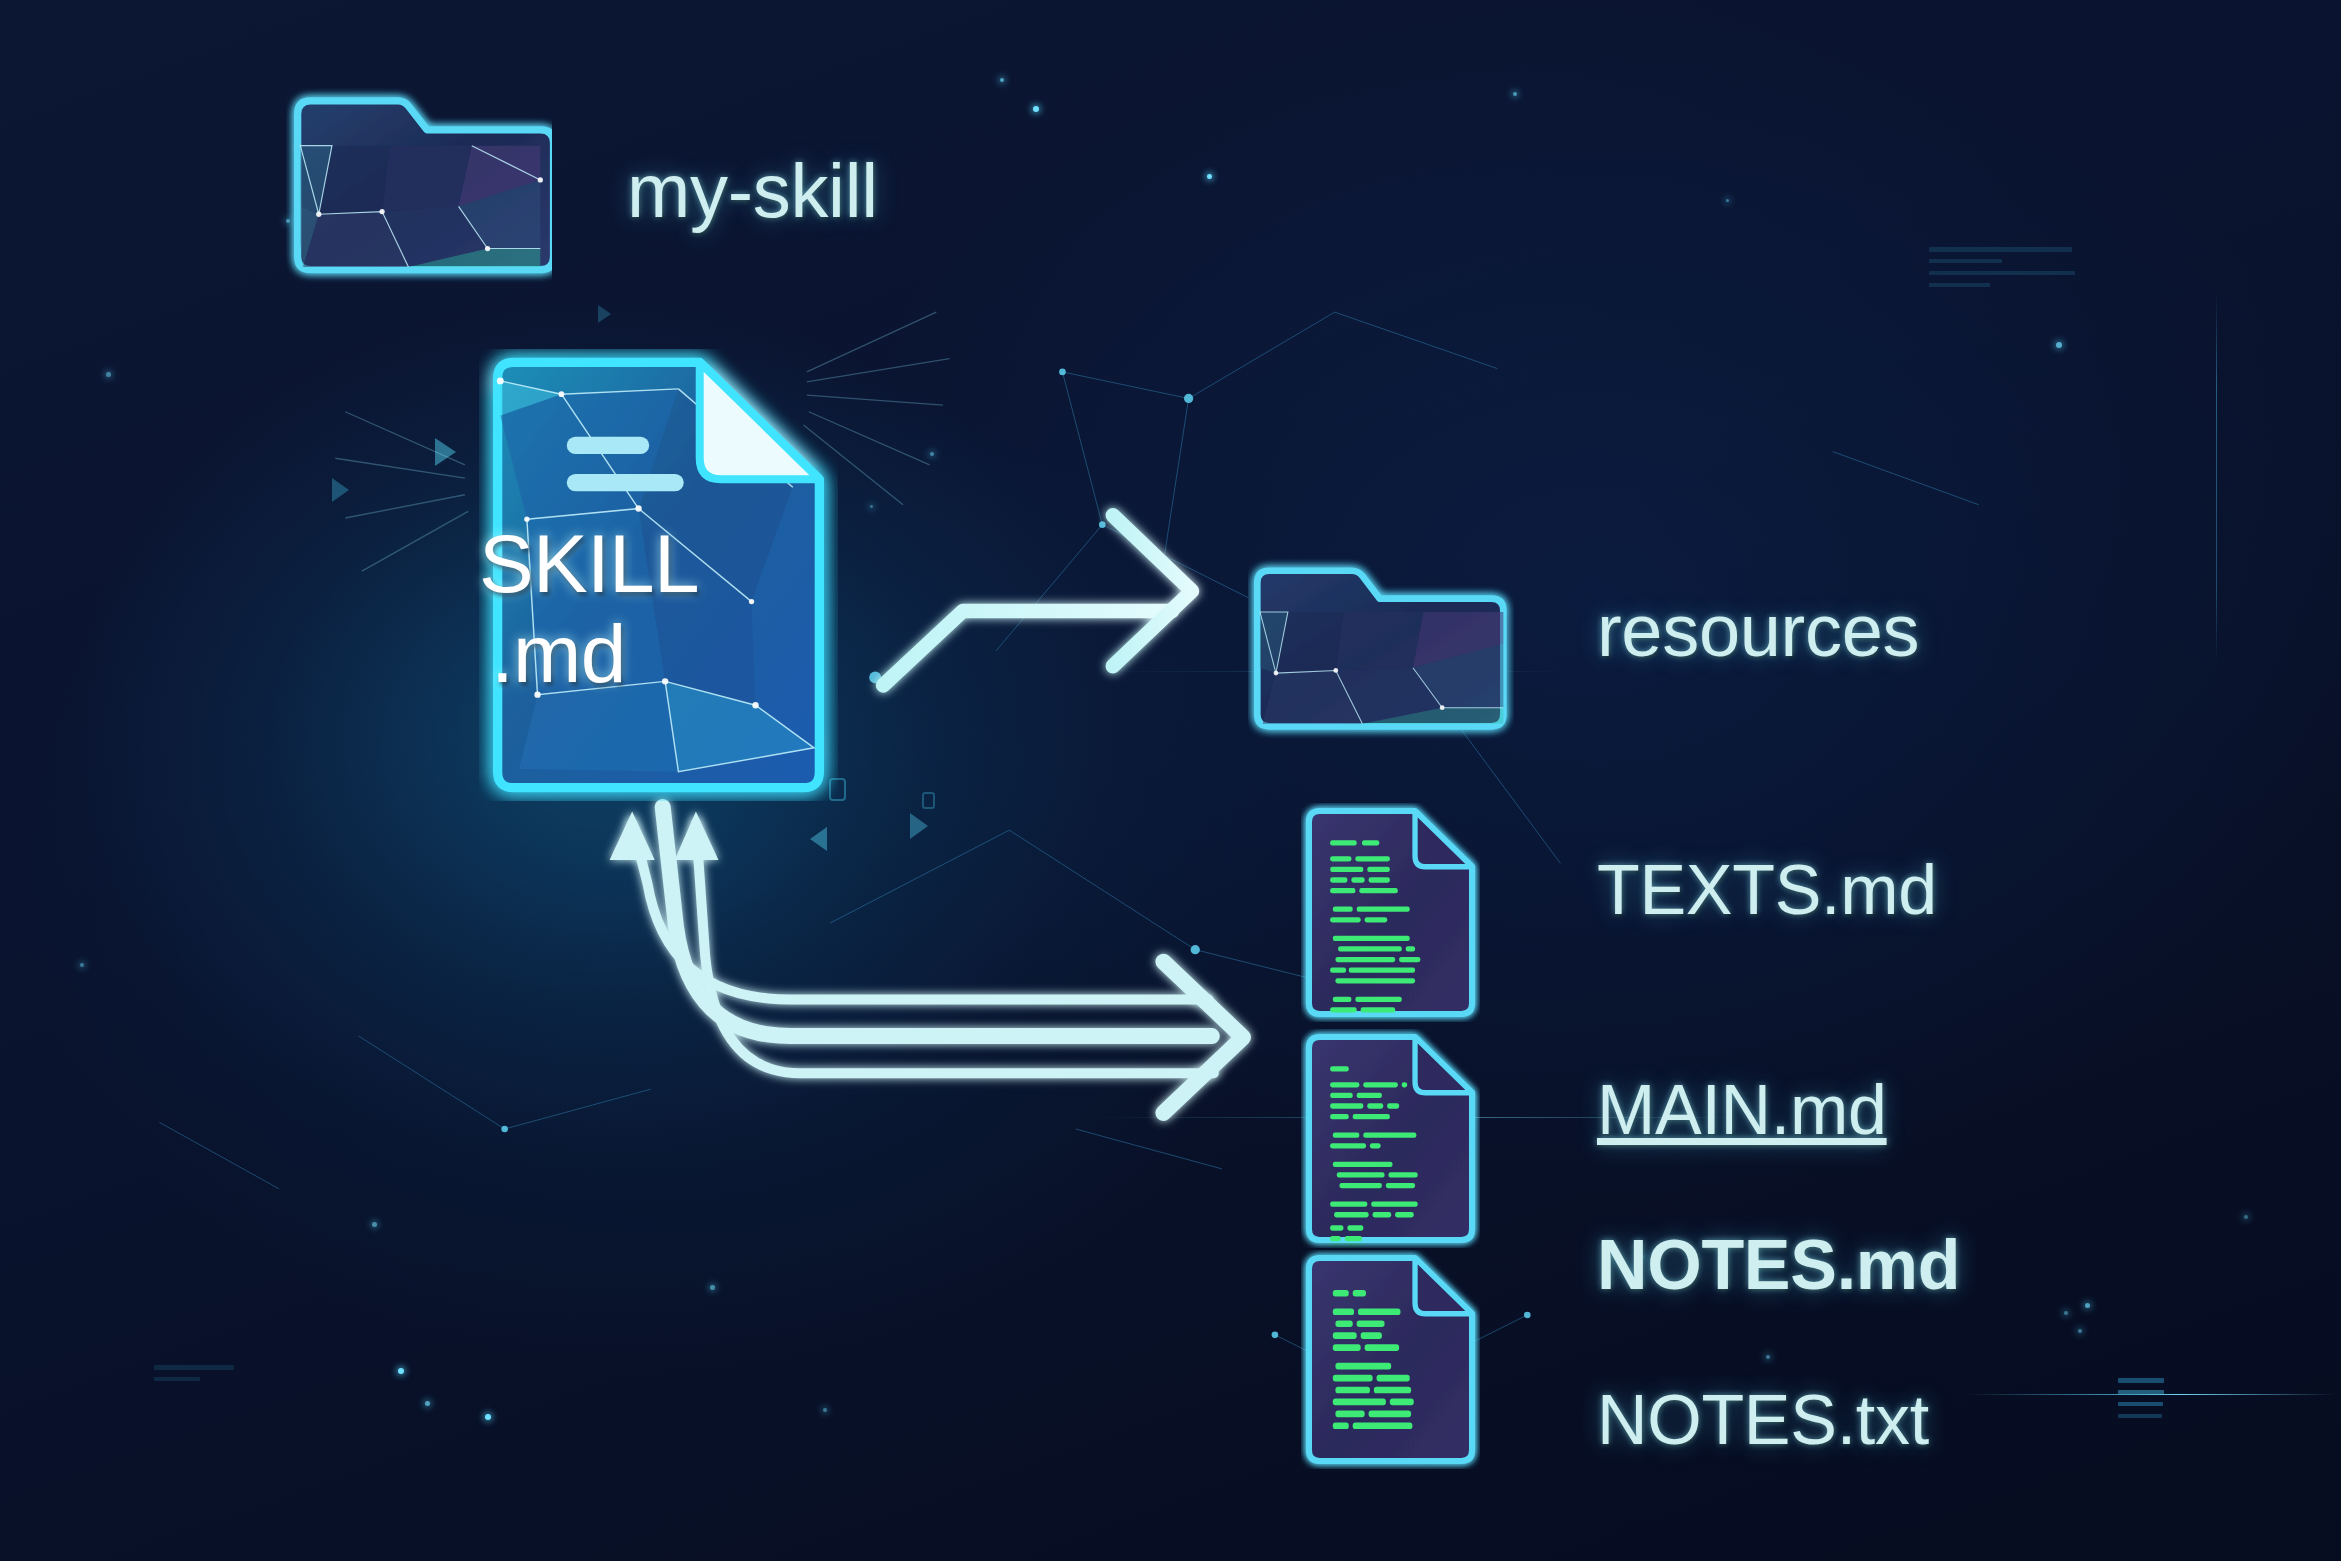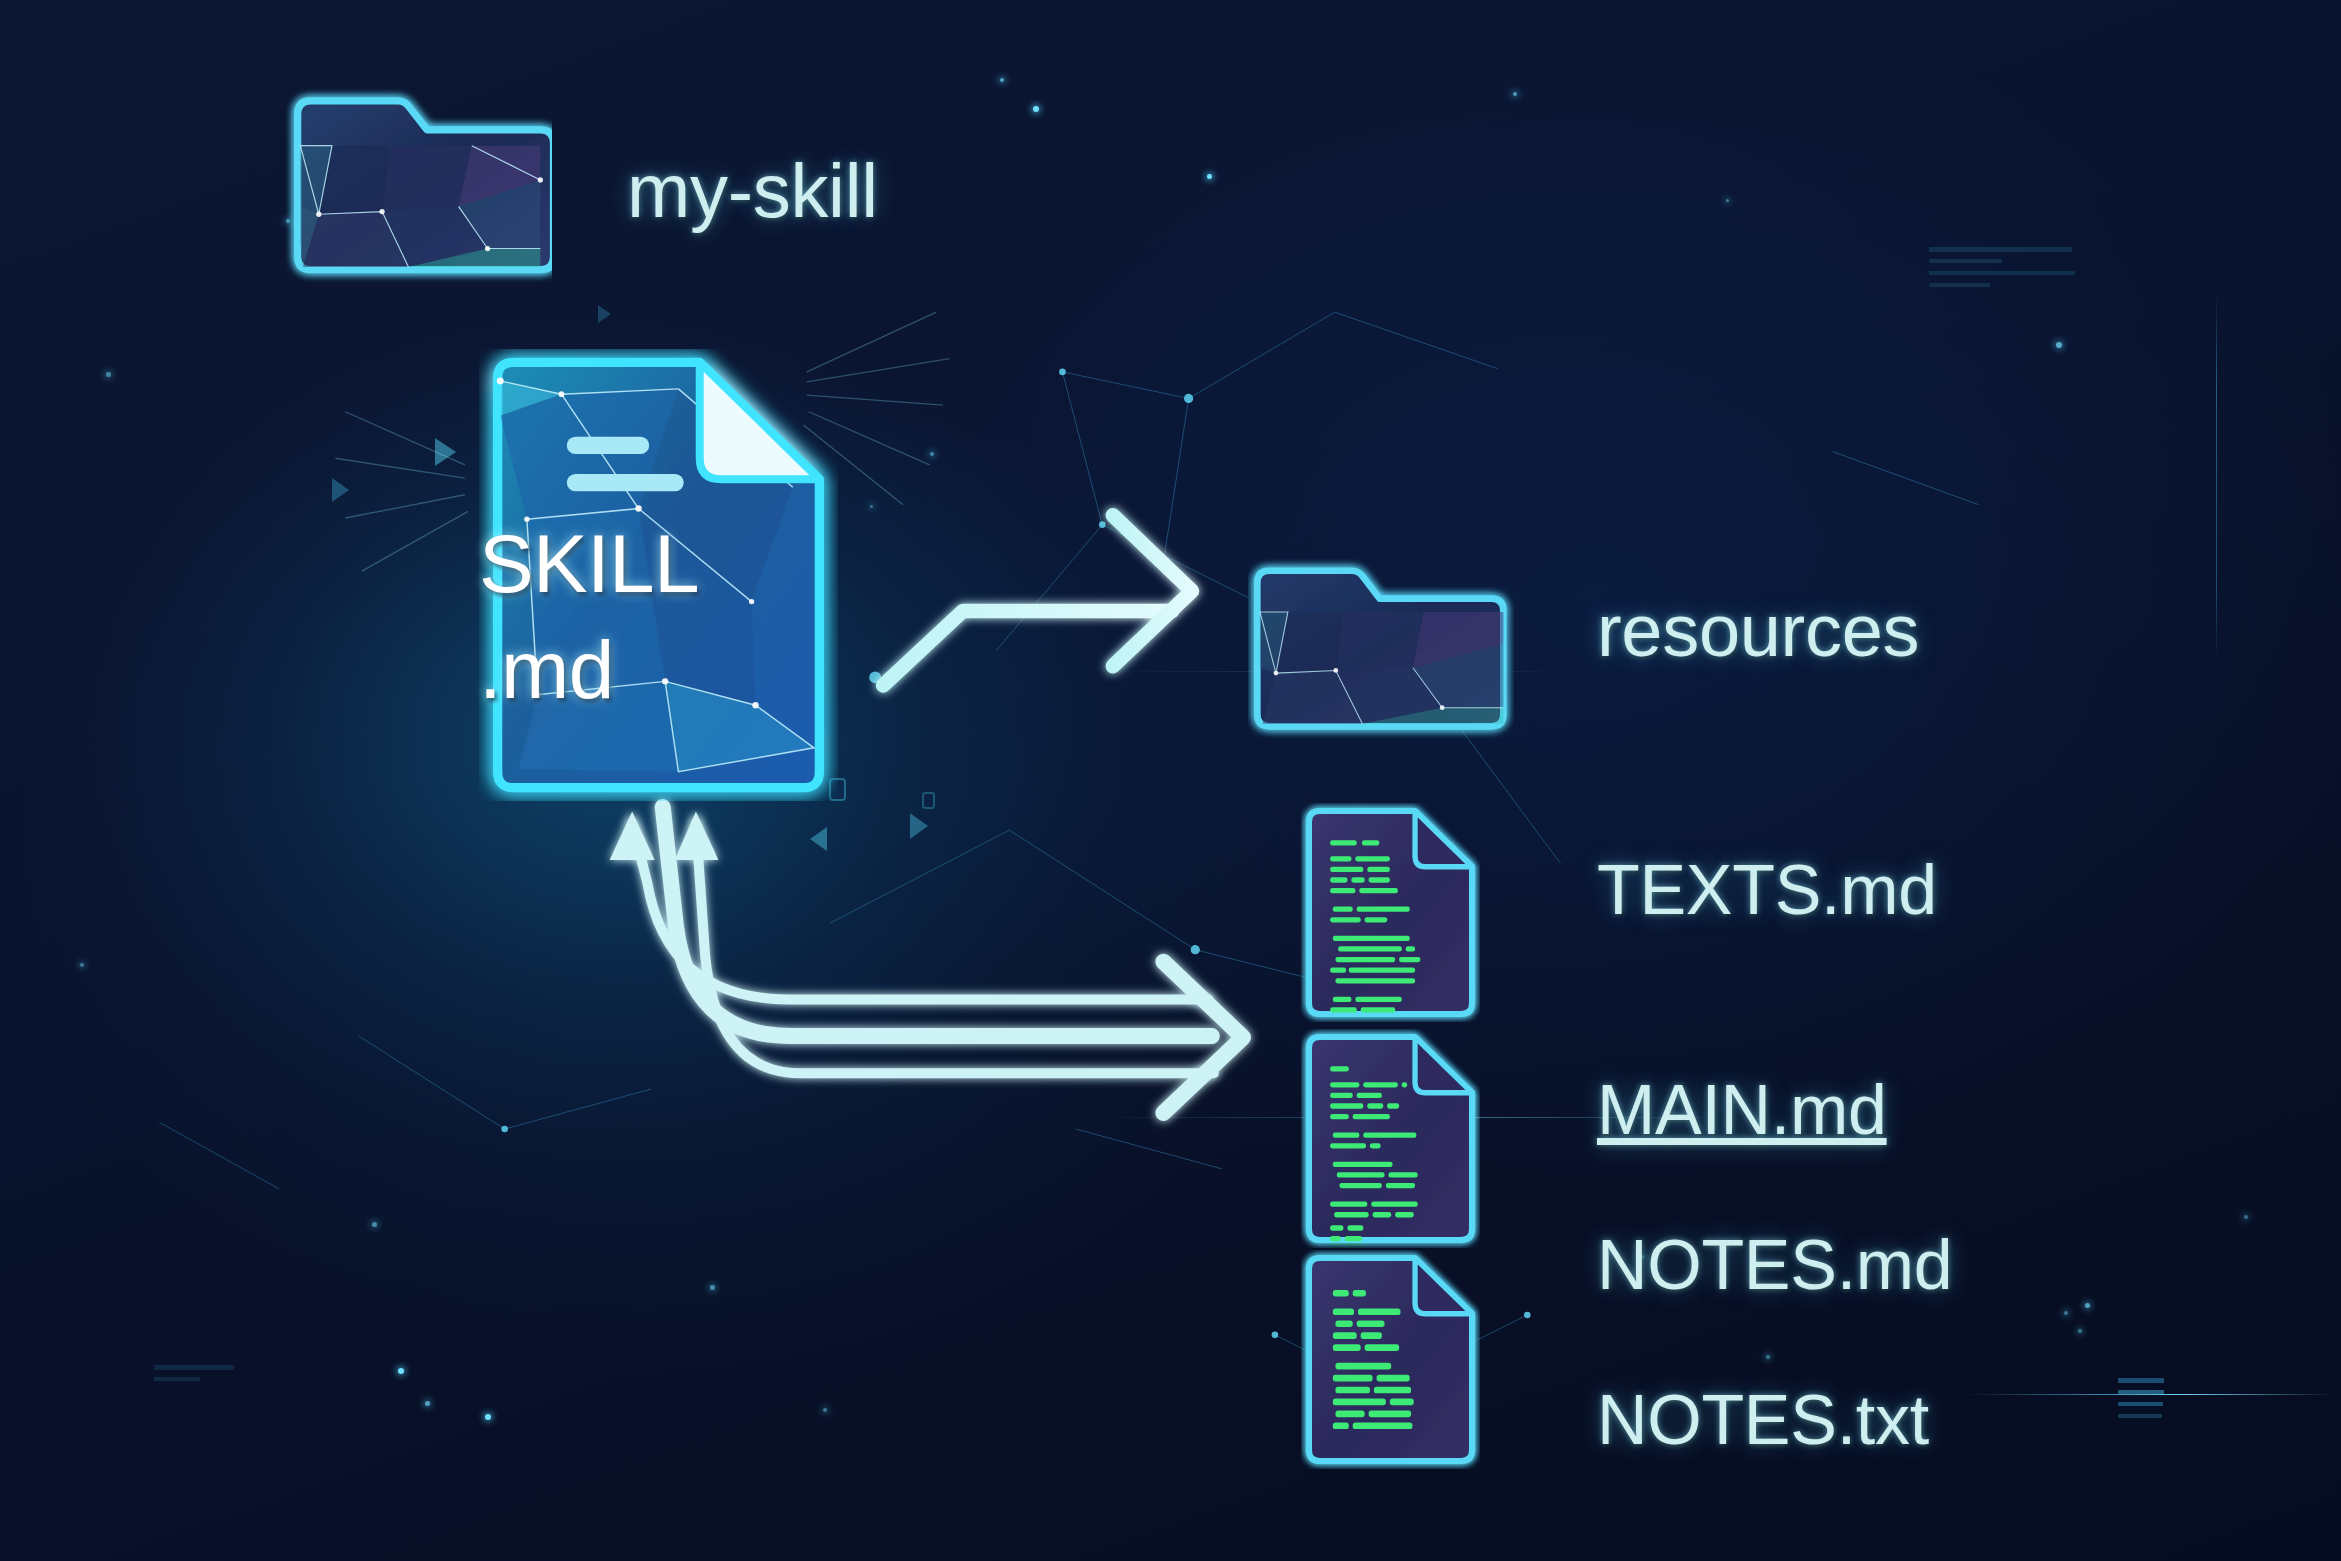--- a/index.html
+++ b/index.html
@@ -320,21 +320,21 @@
         </g>
 
         <path d="M166 10 L256 98 h-74 q-16 0-16-16 Z" fill="#ecfbfe" stroke="#3fe4ff" stroke-width="6" stroke-linejoin="round"></path>
 
         <rect x="66" y="66" width="62" height="13" rx="6.5" fill="#a9e9f7"></rect>
         <rect x="66" y="94" width="88" height="13" rx="6.5" fill="#a9e9f7"></rect>
       </g>
     </svg>
     <div style="position:absolute; left:0; top:174px; width:100%; color:#ffffff; font-size:82px; font-weight:400; letter-spacing:-0.7px; line-height:1.0; text-shadow:0 0 12px rgba(180,245,255,.8), 2px 3.3px 4.6px rgba(0,20,45,.8);">
       <div>SKILL</div>
-      <div style="margin-top:24px;">.md</div>
+      <div style="margin-top:8px;padding-left:12px;">.md</div>
     </div>
   </div>
 
   <div class="folder" style="left:1248px; top:556px; width:266px; height:193px;">
     <svg viewBox="0 0 200 145" width="266" height="193">
       <defs>
         <linearGradient id="folFill2" x1="0" y1="0" x2="1" y2="1">
           <stop offset="0%" stop-color="#223a6a"></stop>
           <stop offset="50%" stop-color="#1c2a55"></stop>
           <stop offset="100%" stop-color="#2a3668"></stop>
@@ -494,18 +494,18 @@
           <rect x="24" y="112" width="40" height="5" rx="2"></rect>
             <rect x="67" y="112" width="18" height="5" rx="2"></rect>
           <rect x="26" y="121" width="22" height="5" rx="2"></rect>
             <rect x="51" y="121" width="32" height="5" rx="2"></rect>
           <rect x="24" y="130" width="12" height="5" rx="2"></rect>
             <rect x="39" y="130" width="45" height="5" rx="2"></rect>
         </g>
       </g>
     </svg>
   </div>
-  <div class="label" style="left:1597px; top:1225px; font-size:70px;">NOTES.md</div>
+  <div class="label" style="left:1597px; top:1225px; font-size:70px;font-weight:bold;">NOTES.md</div>
 
   <div class="label" style="left:1597px; top:1380px; font-size:70px;">NOTES.txt</div>
 
 </div>
 
 
 </body></html>

